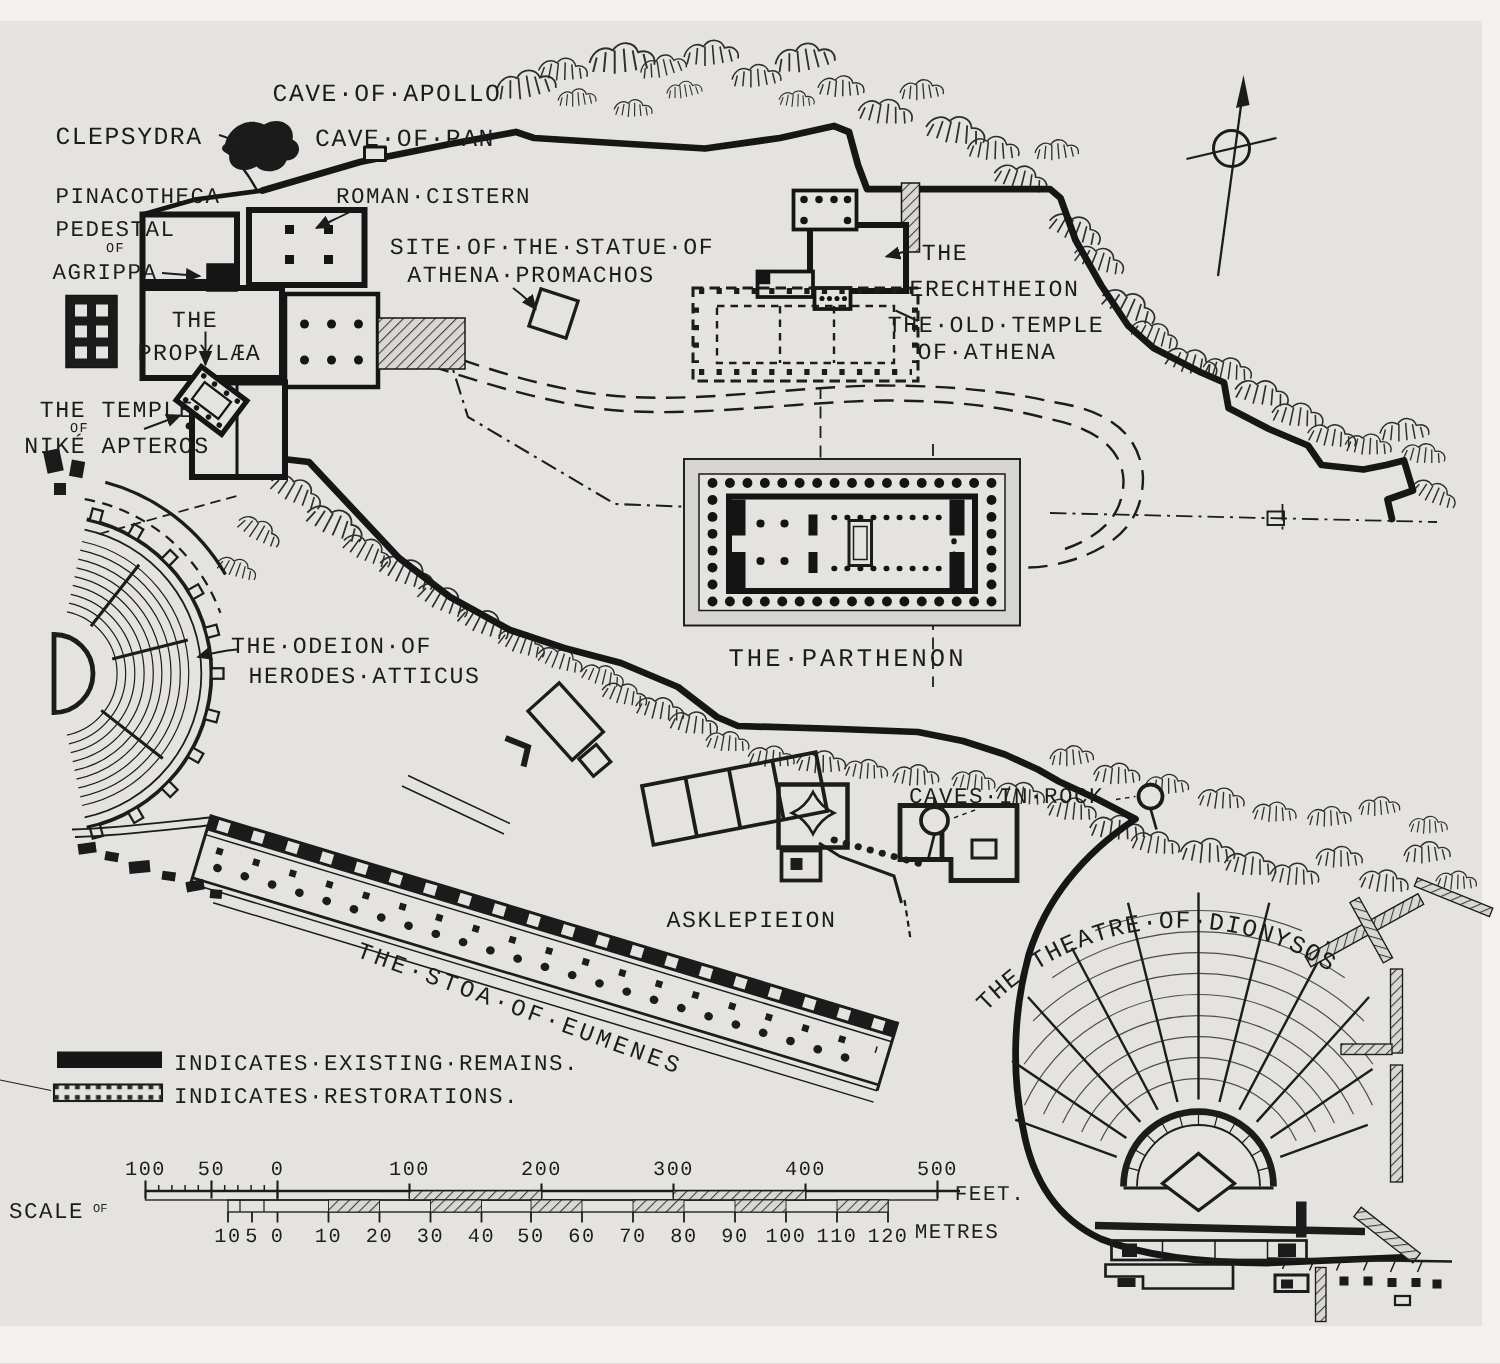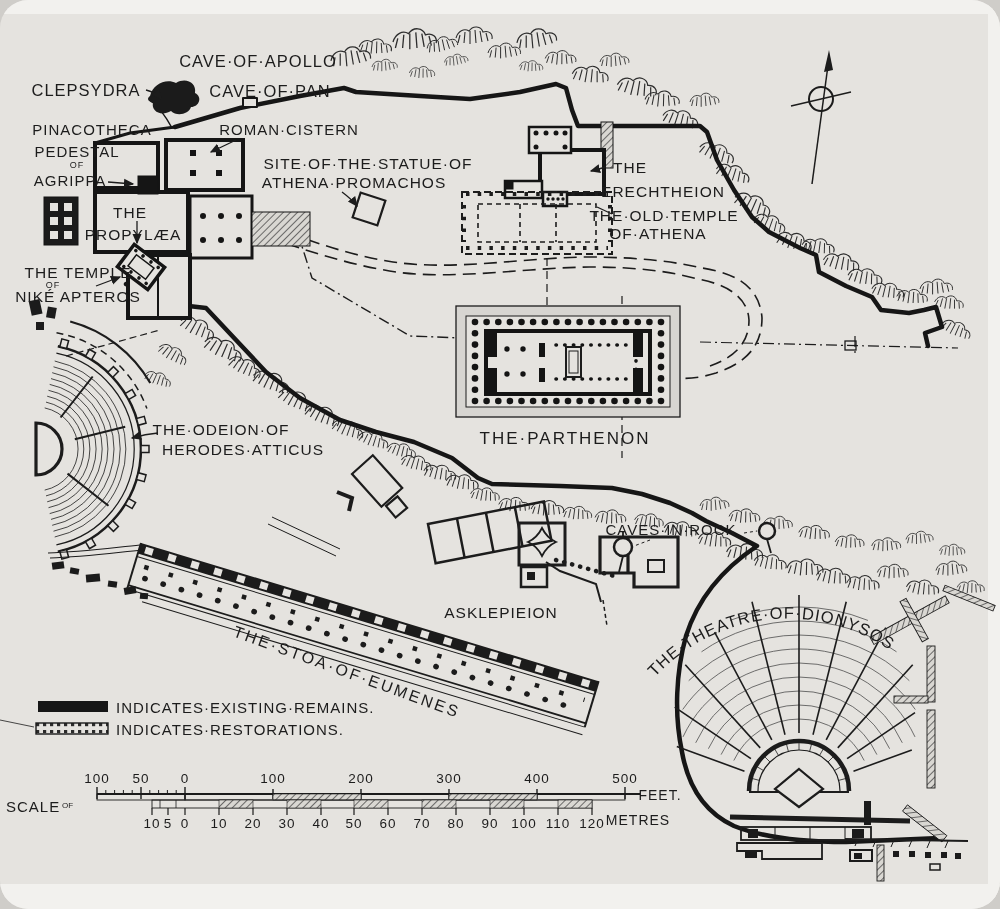--- a/index.html
+++ b/index.html
@@ -1,17 +1,17 @@
 <!DOCTYPE html>
 <html><head>
 <meta charset="utf-8">
 <style>
   html,body{margin:0;padding:0;background:#cfcdc9;}
   #stage{position:relative;width:1000px;height:909px;background:#e5e3df;overflow:hidden;
-         font-family:Liberation Sans, sans-serif;border-radius:28px;}
+         font-family:Liberation Mono, monospace;}
   svg{position:absolute;left:0;top:0;}
   text{fill:#1c1c1c;}
   .lbl{font-weight:400;letter-spacing:1px;}
   .ink{stroke:#1c1c1c;}
 </style>
 </head>
 <body>
 
 <div id="stage">
 <svg width="1000" height="909" viewBox="0 0 1000 909" xmlns="http://www.w3.org/2000/svg" xmlns:xlink="http://www.w3.org/1999/xlink">

